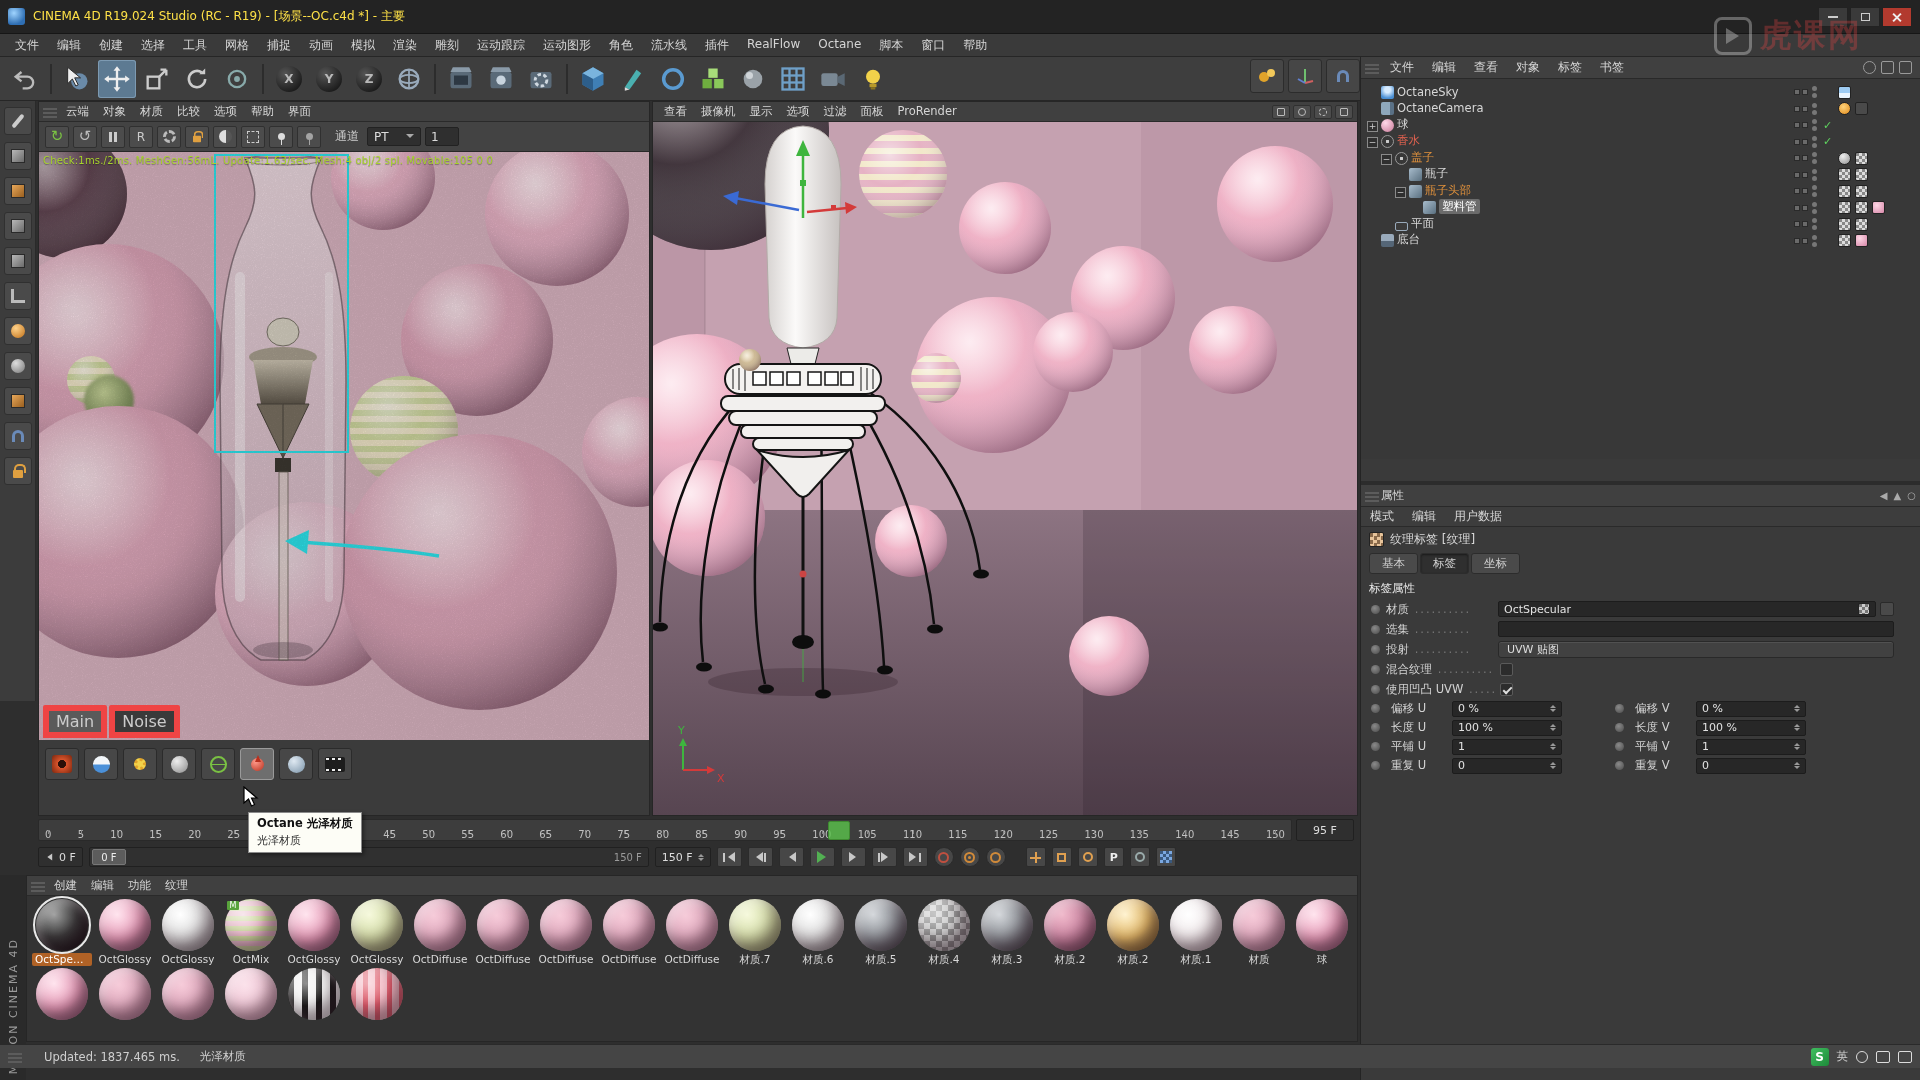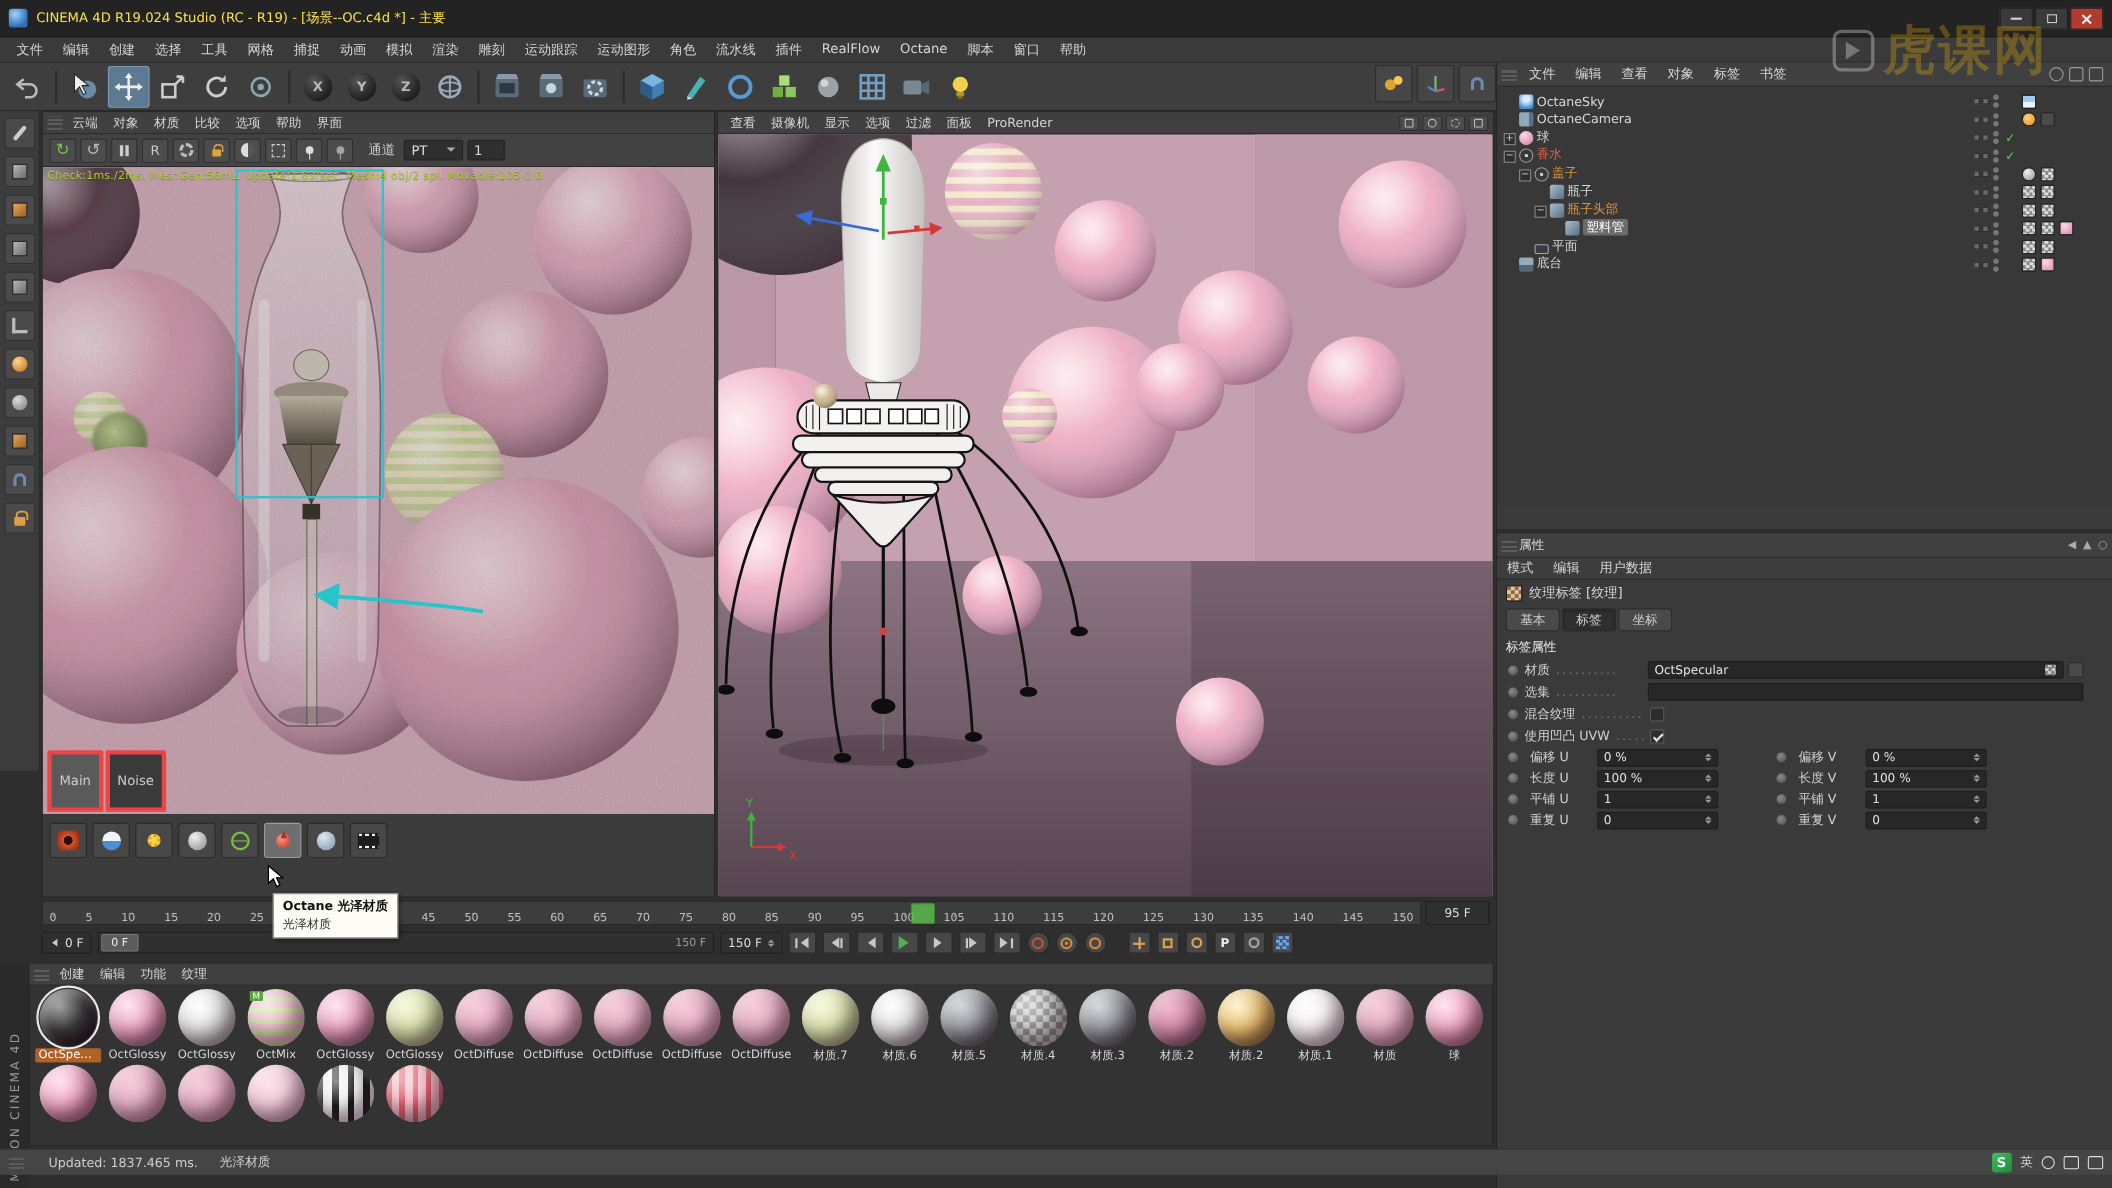--- a/index.html
+++ b/index.html
@@ -59,21 +59,21 @@
 .dashsq{width:12px;height:12px;border:1px dashed #ccc}
 .pinish{width:7px;height:7px;border-radius:50%;background:#ddd;position:relative}
 .pinish::after{content:'';position:absolute;left:3px;top:6px;width:1.5px;height:6px;background:#ddd}
 #oc-chan-label{color:#ccc;margin:0 4px 0 10px}
 .ocdrop{min-width:54px;height:19px;background:#2f2f2f;border:1px solid #222;border-radius:2px;display:flex;align-items:center;padding:0 6px;gap:8px;color:#ddd}
 .caret{width:0;height:0;border:4px solid transparent;border-top-color:#aaa;margin-top:3px;margin-left:auto}
 .ocnum{width:34px;height:19px;background:#2f2f2f;border:1px solid #222;border-radius:2px;display:flex;align-items:center;padding:0 5px;color:#ddd}
 #oc-render{position:relative;width:610px;height:588px;background:#d8b3c0;overflow:hidden}
 #oc-overlay{position:absolute;left:4px;top:3px;color:#a7d42c;font-size:10px;letter-spacing:.2px;text-shadow:0 1px 1px rgba(0,0,0,.35);white-space:nowrap}
 #oc-tabs{position:absolute;left:4px;bottom:2px;display:flex;gap:2px}
-.otab{padding:17px 7px;font-size:12px;background:#3a3a3a;color:#ccc;border:4px solid #ef4444;border-radius:2px 2px 0 0}
+.otab{padding:1px 7px;font-size:16px;background:#3a3a3a;color:#ccc;border:6px solid #ef4444;border-radius:2px 2px 0 0}
 .otab.act{background:#5a5a5a}
 #oc-stats{height:17px;background:#303030;border-top:1px solid #222;display:flex;align-items:center;padding:0 6px;font-size:10.5px;white-space:nowrap;overflow:hidden}
 .stw{color:#cfcfcf}.stb{color:#6f9fd8}
 #oc-btns{height:48px;display:flex;align-items:center;gap:5px;padding:0 6px;background:#3b3b3b}
 .ob{width:34px;height:32px;background:#474747;border:1px solid #2b2b2b;border-radius:3px;display:flex;align-items:center;justify-content:center;position:relative}
 .ob.hover{background:#6e6e6e;border-color:#9a9a9a}
 .obi-render{width:20px;height:18px;border-radius:3px;background:radial-gradient(circle at 50% 50%,#2a0f08 28%,#d8542c 32%,#8a2d12 90%)}
 .obi-env{width:17px;height:17px;border-radius:50%;background:linear-gradient(180deg,#f2f6fa 48%,#4a90d9 52%)}
 .obi-sun{width:12px;height:12px;border-radius:50%;background:#f2d24a;border:3px dotted #e0a32a}
 .obi-sgray{width:17px;height:17px;border-radius:50%;background:radial-gradient(circle at 35% 30%,#eee,#8a8a8a)}
@@ -210,21 +210,21 @@
 
 #statusbar{position:absolute;left:0;top:1044px;width:1920px;height:24px;background:#454545;border-top:1px solid #2a2a2a;display:flex;align-items:center;padding:0 8px;gap:20px;font-size:11.5px;color:#cfcfcf}
 #ime{margin-left:auto;display:flex;align-items:center;gap:8px}
 .sbox{width:18px;height:18px;border-radius:3px;background:linear-gradient(135deg,#3fbf5f,#1e8a3a);color:#fff;font-size:12px;font-weight:bold;display:flex;align-items:center;justify-content:center}
 .imeico{width:14px;height:12px;border:1.5px solid #ddd;border-radius:2px}
 .imeico.dot{width:12px;height:12px;border-radius:50%}
 
 #watermark{position:absolute;right:58px;top:14px;display:flex;align-items:center;gap:8px;opacity:.3;pointer-events:none}
 #watermark .wmlogo{width:38px;height:38px;border:3px solid #fff;border-radius:8px;display:flex;align-items:center;justify-content:center}
 #watermark .wmlogo i{width:0;height:0;border:8px solid transparent;border-left:13px solid #fff;margin-left:6px}
-#watermark .wmtext{color:#eab308;font-size:48px;font-weight:bold;letter-spacing:2px}
+#watermark .wmtext{color:#ef4444;font-size:32px;font-weight:bold;letter-spacing:2px}
 #cursor{position:absolute;left:243px;top:786px;z-index:60}
 #tooltip{position:absolute;left:248px;top:812px;z-index:55;background:#fdfdf6;border:1px solid #8a8a8a;box-shadow:2px 2px 4px rgba(0,0,0,.4);min-width:100px}
 #tooltip .tt1{padding:3px 8px 1px;color:#111;font-weight:bold;font-size:11.5px}
 #tooltip .tt2{padding:1px 8px 4px;color:#333;font-size:11px}
 </style>
 </head>
 <body>
 
 <div class="stage">
 
@@ -1083,20 +1083,25 @@
           <div class="afield">OctSpecular<span class="fchip"></span></div>
           <span class="fbtn"></span>
         </div>
         <div class="ar">
           <span class="abul"></span>
           <span class="albl">选集</span>
           <div class="afield"></div>
         </div>
         <div class="ar">
           <span class="abul"></span>
+          <span class="albl">投射</span>
+          <div class="adrop">UVW 贴图</div>
+        </div>
+        <div class="ar">
+          <span class="abul"></span>
           <span class="albl">混合纹理</span>
           <span class="acb"></span>
         </div>
         <div class="ar">
           <span class="abul"></span>
           <span class="albl">使用凹凸 UVW</span>
           <span class="acb on"></span>
         </div>
       </div>
     <div id="uv-rows">

